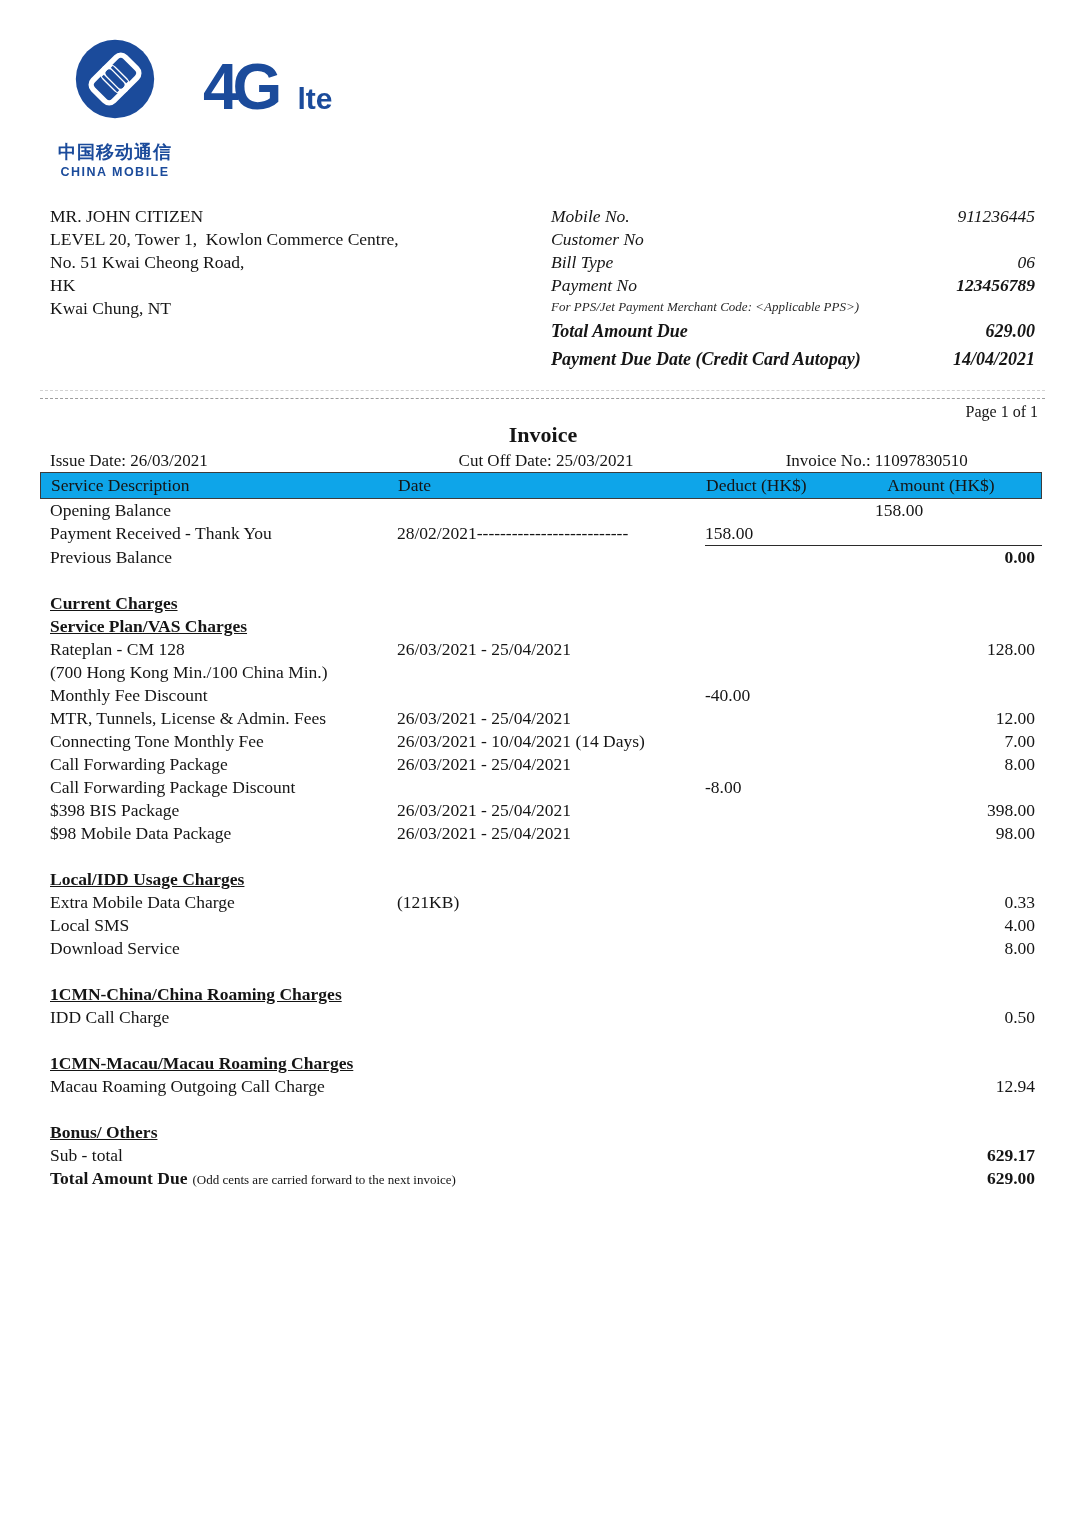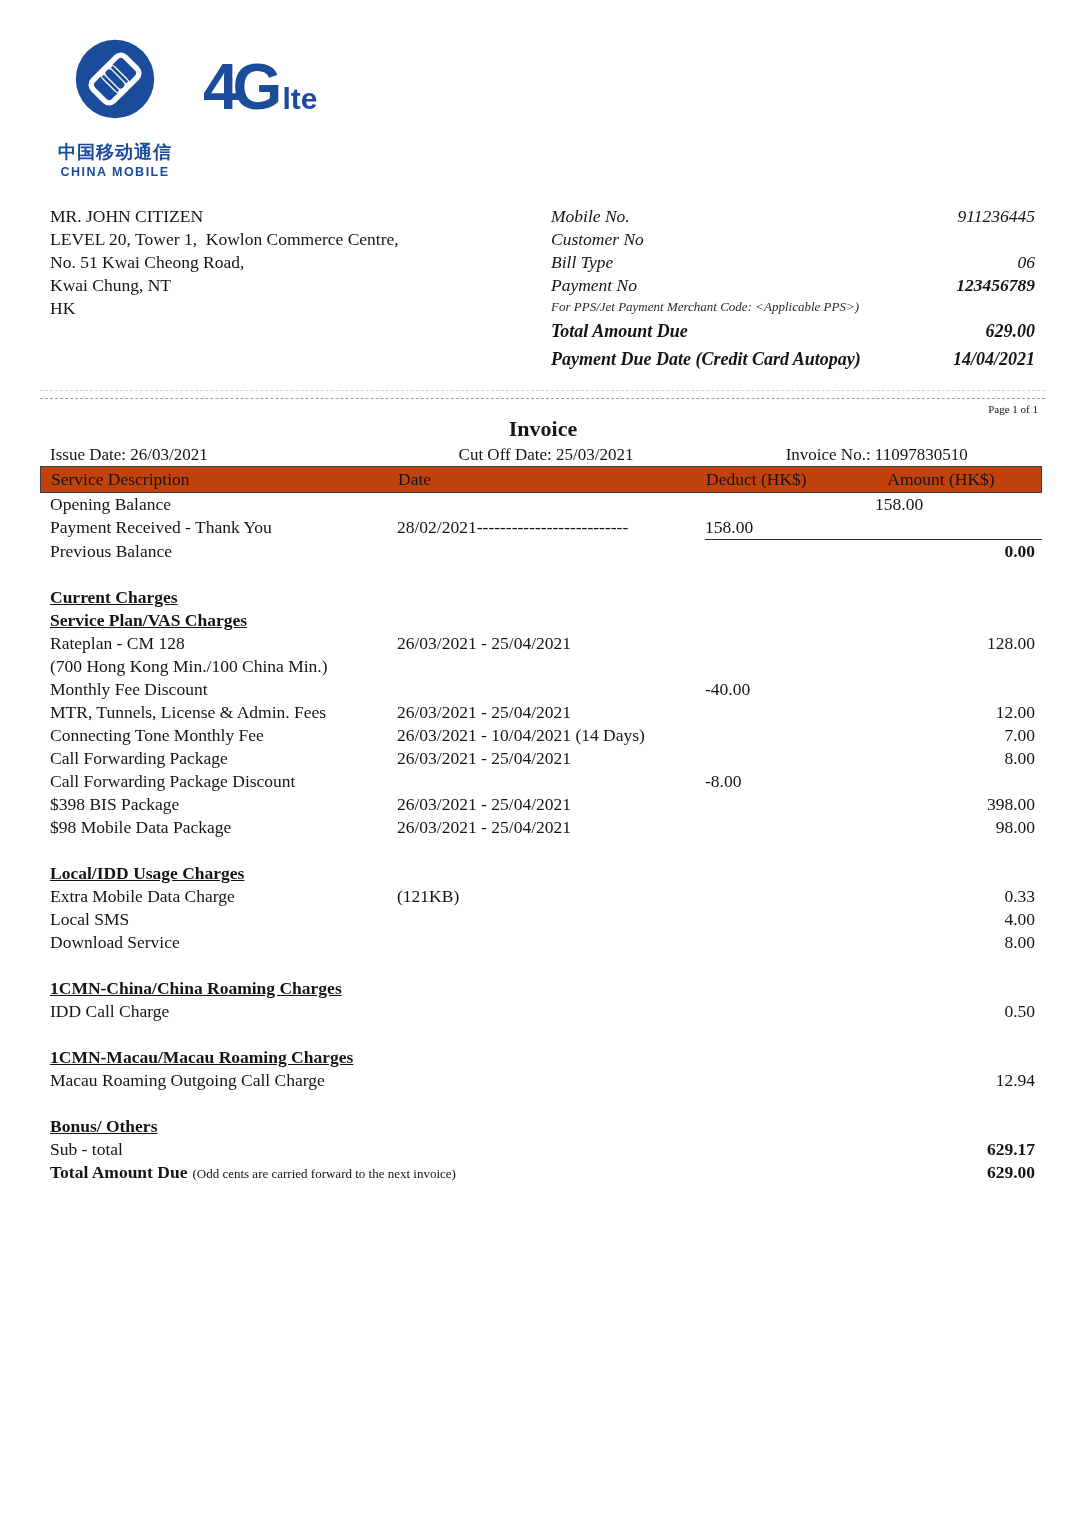--- a/index.html
+++ b/index.html
@@ -15,50 +15,50 @@
   }
 
   
   .logo-block { display: flex; align-items: flex-start; margin: 38px 0 0 55px; }
   .emblem-col { width: 120px; text-align: center; }
   .emblem-col svg { display: block; margin: 0 auto; }
   .brand-cn { font-family: "DejaVu Sans", sans-serif; font-weight: bold; font-size: 18px; letter-spacing: 1px; margin-top: 20px; white-space: nowrap; }
   .brand-en { font-family: "Liberation Sans", sans-serif; font-weight: bold; font-size: 12.5px; letter-spacing: 1.5px; margin-top: 1px; white-space: nowrap; }
   .fourg { margin: 12px 0 0 28px; font-family: "Liberation Sans", sans-serif; font-weight: bold; white-space: nowrap; }
   .g4 { font-size: 64px; letter-spacing: -6px; }
-  .lte { font-size: 30px; margin-left: 6px; }
+  .lte { font-size: 30px; margin-left: 21px; }
 
   
   .info-section { display: flex; justify-content: space-between; margin: 26px 51px 0 50px; }
   .address { width: 470px; font-size: 17.5px; line-height: 23px; }
   .address div { white-space: pre; }
   .account { width: 484px; font-size: 17.5px; line-height: 23px; font-style: italic; }
   .acct-row { display: flex; }
   .acct-row .val { margin-left: auto; text-align: right; }
   .bold { font-weight: bold; }
   .pps-note { font-size: 13px; line-height: 18px; margin-top: 1px; color: #2a2a2a; }
   .total-row { display: flex; font-weight: bold; font-size: 18px; line-height: 25px; margin-top: 3px; }
   .total-row .val { margin-left: auto; text-align: right; }
 
   
   .tear-line { margin: 18px 41px 0 40px; height: 7px; border-top: 1px dashed #d2d2d2; border-bottom: 1px dashed #9e9e9e; }
-  .page-num { margin: 4px 44px 0 46px; text-align: right; font-size: 11px; padding-right: 4px; }
+  .page-num { margin: 4px 44px 0 46px; text-align: right; font-size: 16px; padding-right: 4px; }
   .doc-title { text-align: center; font-size: 22px; font-weight: bold; margin-top: 1px; line-height: 26px; }
   .meta-row { display: flex; margin: 2px 44px 0 46px; font-size: 17px; line-height: 22px; }
   .meta-row > div { width: 33.33%; }
   .m-left { text-align: left; padding-left: 4px; }
   .m-mid { text-align: center; }
   .m-right { text-align: center; }
 
   
   .table-area { margin: 0 44px 0 40px; }
   .grid4 { display: grid; grid-template-columns: 357px 308px 135px 1fr; }
   .thead {
     border: 1.5px solid #3c3c3c;
-    background: #c2410c;
+    background: #0ea5e9;
     font-size: 17.5px;
     line-height: 25px;
     box-sizing: border-box;
   }
   .h-desc { padding-left: 10px; }
   .h-amount { text-align: center; }
   .rows { font-size: 17.5px; }
   .row { line-height: 23px; min-height: 23px; }
   .row.spacer { height: 23px; }
   .c-desc { padding-left: 10px; white-space: nowrap; }
@@ -92,22 +92,22 @@
       <div class="brand-en" style="color:#1b4b9b">CHINA MOBILE</div>
     </div>
     <div class="fourg" style="color:#1b4b9b"><span class="g4">4G</span><span class="lte">lte</span></div>
   </div>
 
   <div class="info-section">
     <div class="address">
       <div>MR. JOHN CITIZEN</div>
       <div>LEVEL 20, Tower 1,  Kowlon Commerce Centre,</div>
       <div>No. 51 Kwai Cheong Road,</div>
+      <div>HK</div>
       <div>Kwai Chung, NT</div>
-      <div>HK</div>
     </div>
     <div class="account">
       <div class="acct-row">
         <span class="lbl">Mobile No.</span>
         <span class="val">911236445</span>
       </div>
       <div class="acct-row">
         <span class="lbl">Customer No</span>
         <span class="val"></span>
       </div>

